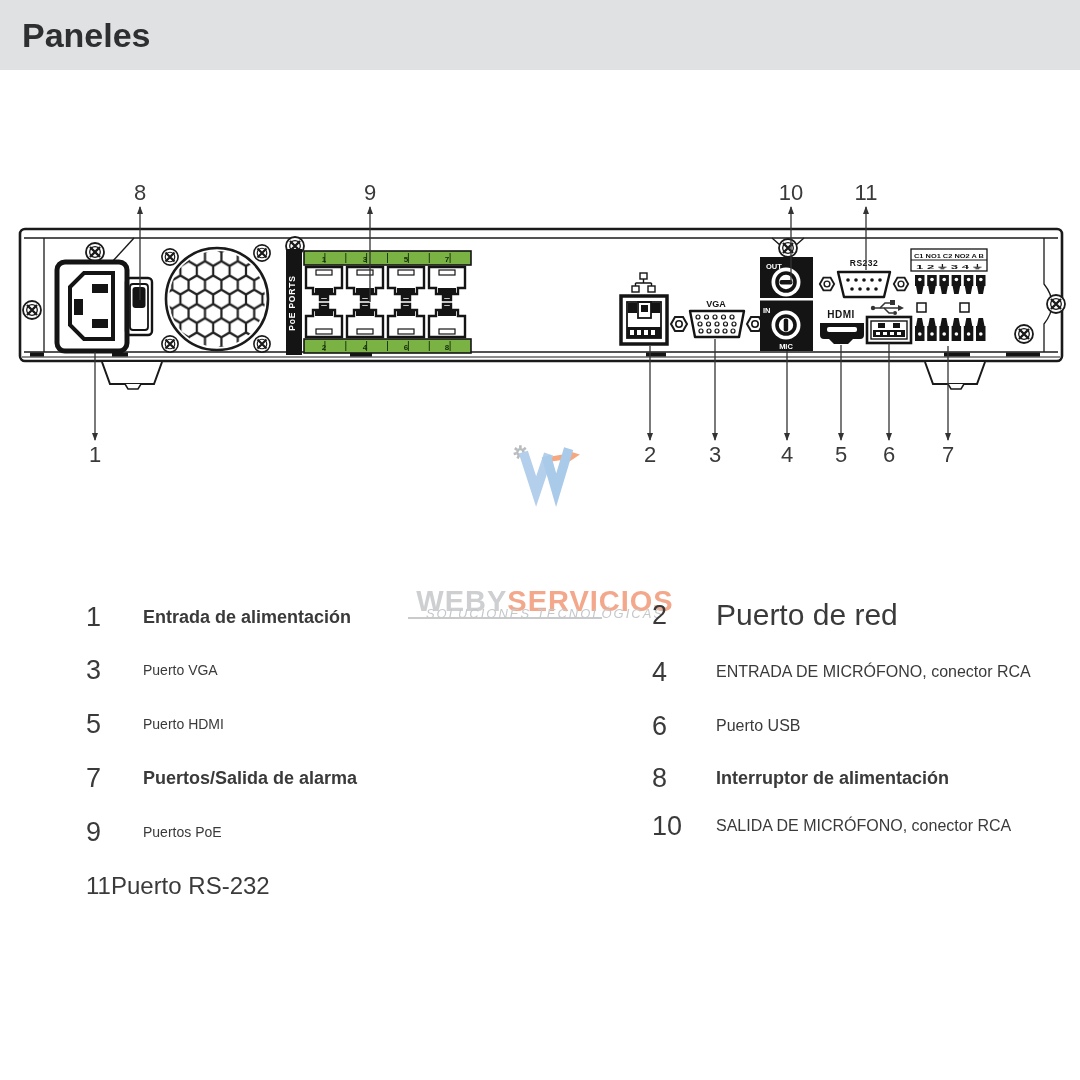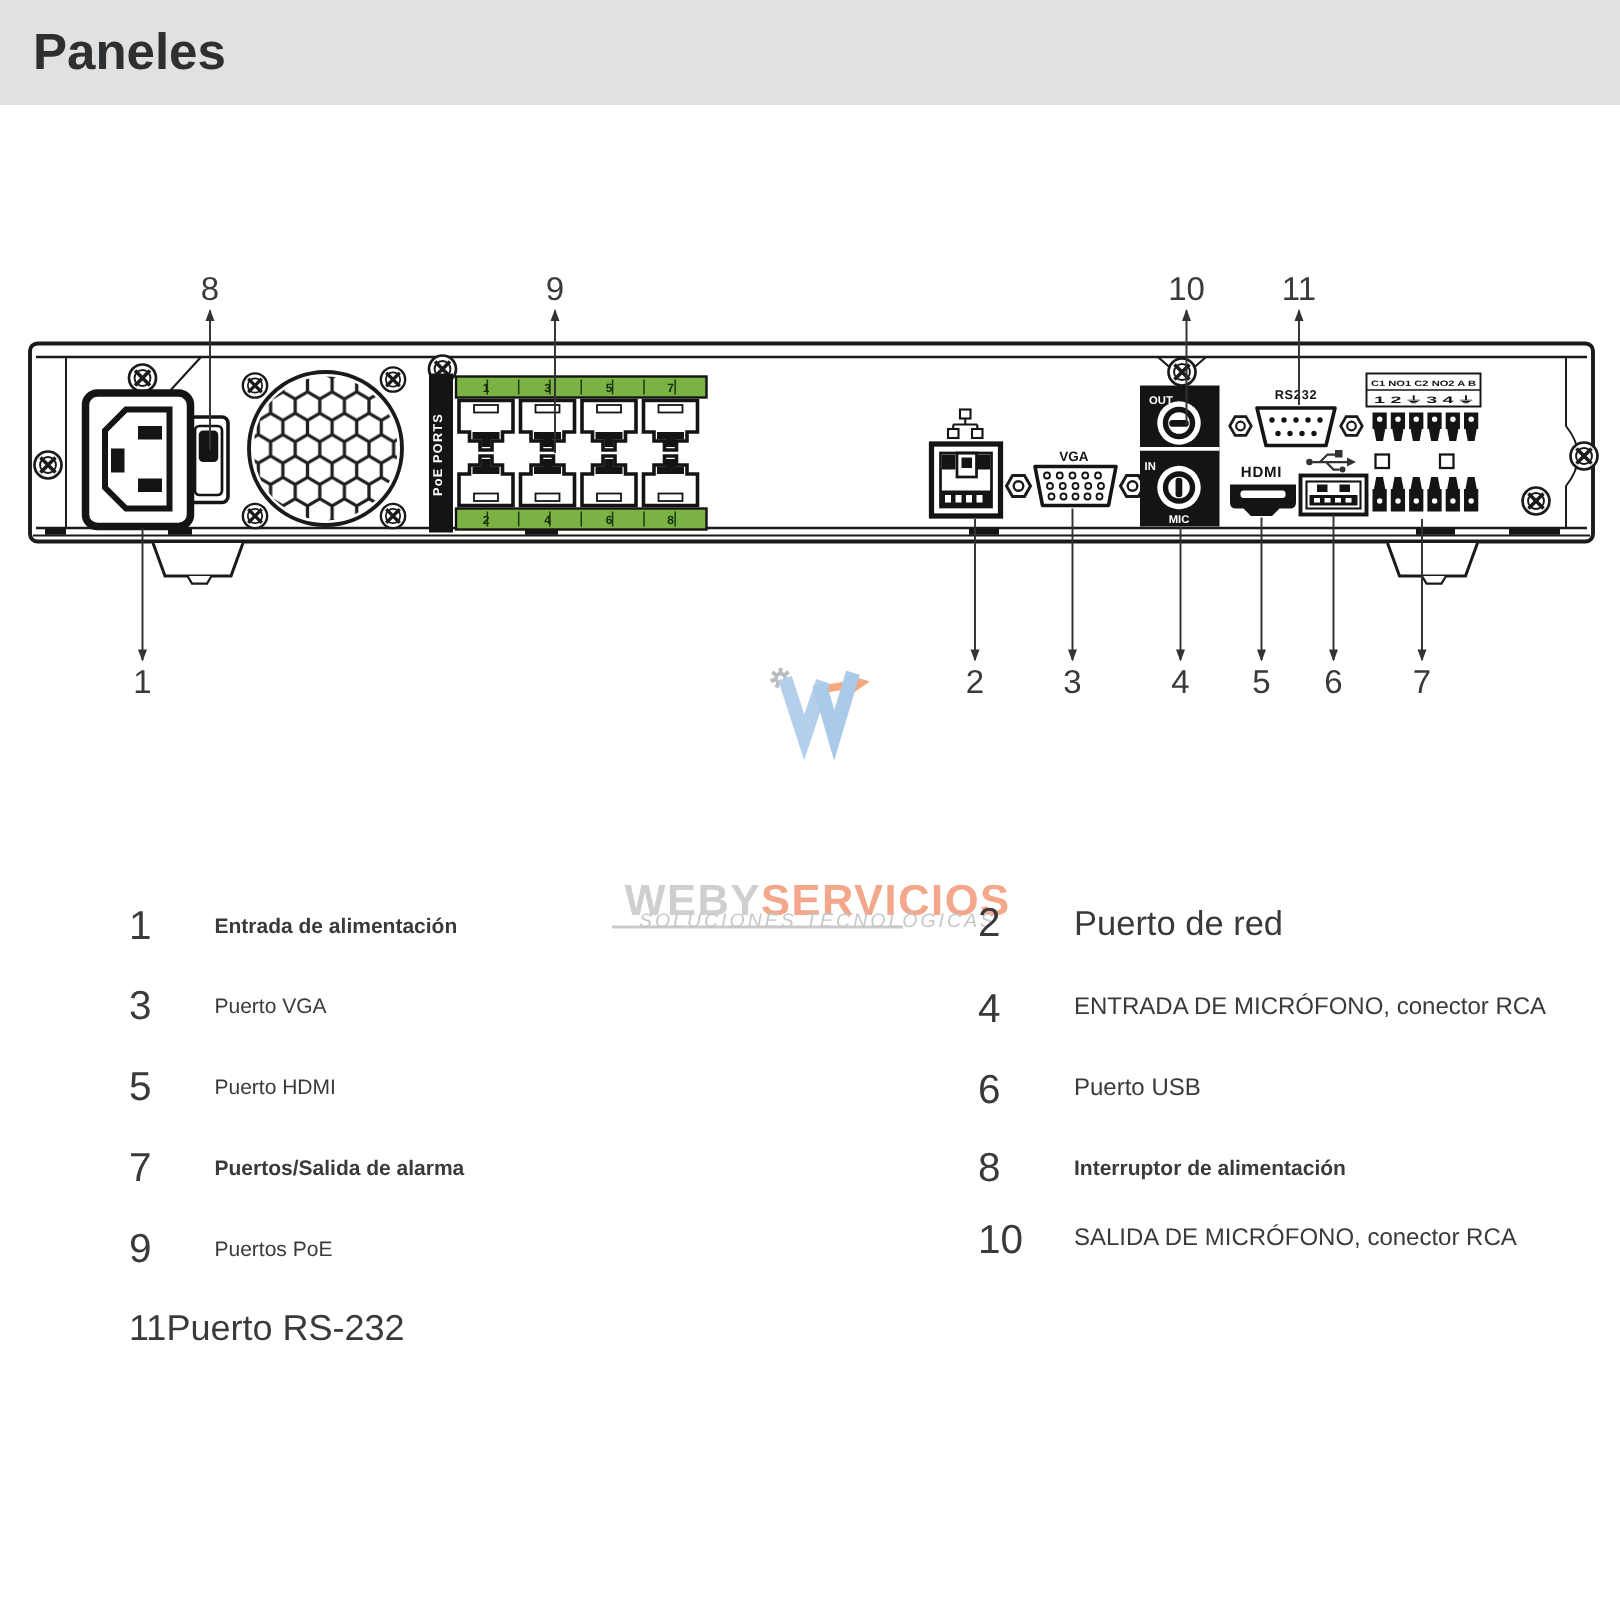--- a/index.html
+++ b/index.html
@@ -22,24 +22,24 @@
   .wm-gray{color:#cdcfd1;}
   .wm-orange{color:#f3a78b;}
   .wm-line{position:absolute;left:8px;top:177px;width:194px;height:2px;background:#c8cacc;}
   .wm-tagline{position:absolute;left:0;top:166px;width:290px;text-align:center;
     font-size:13px;font-style:italic;letter-spacing:2px;color:#c5c8ca;white-space:nowrap;}
   
   .legend{position:absolute;left:0;top:0;width:1080px;height:1080px;z-index:4;}
   .lrow{position:absolute;display:flex;align-items:center;height:34px;color:#3a3a3a;white-space:nowrap;}
   .num{font-size:27px;flex:0 0 57px;}
   .rrow .num{flex:0 0 64px;}
-  .lab.s{font-size:14px;font-weight:bold;}
+  .lab.s{font-size:18px;font-weight:bold;}
   .lab.m{font-size:16px;}
   .lab.l{font-size:14px;}
-  .lab.xl{font-size:23px;}
+  .lab.xl{font-size:30px;}
   .row11 .num{flex:0 0 auto;font-size:24px;}
   .row11 .lab{font-size:24px;text-align:center;}
 </style>
 </head>
 <body>
 
 <div class="header-bar">
   <h1>Paneles</h1>
 </div>
 

